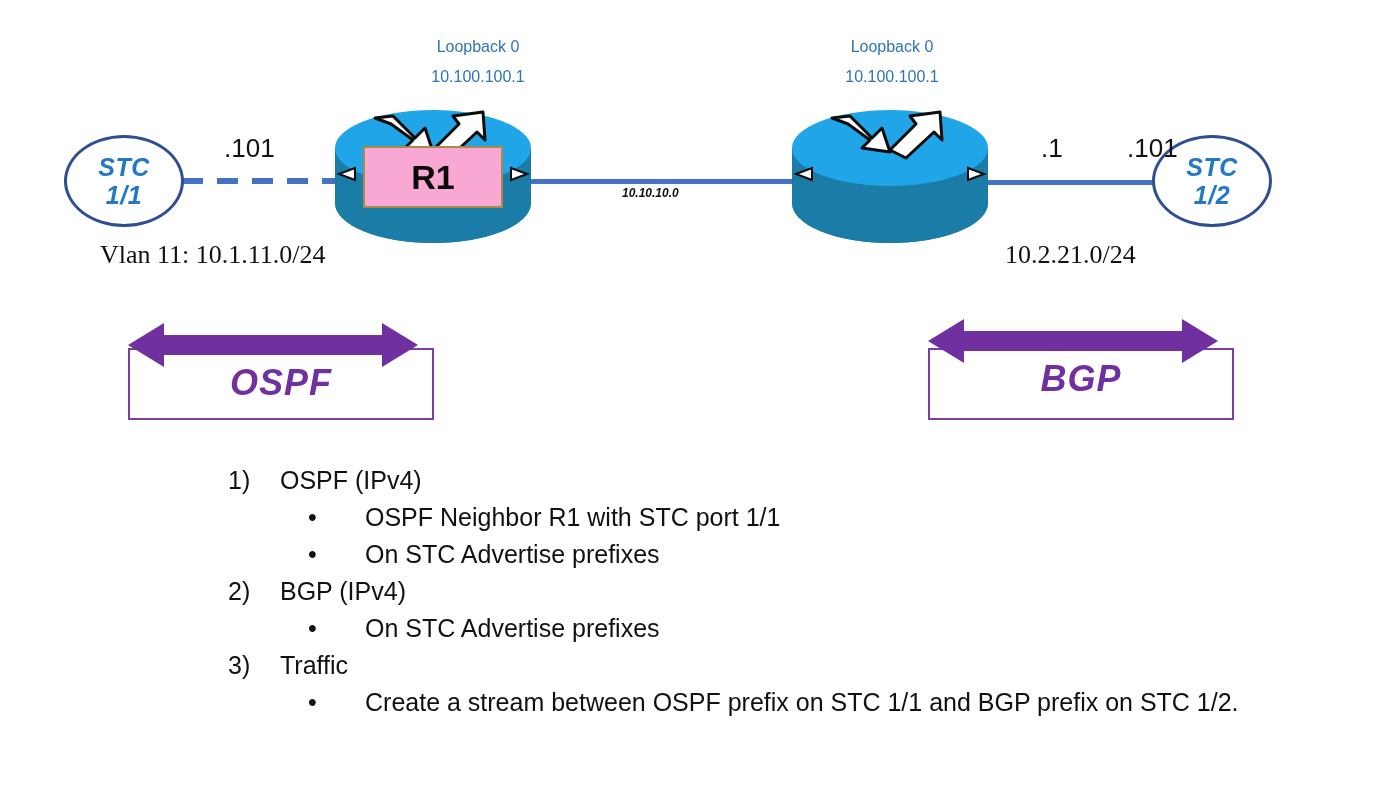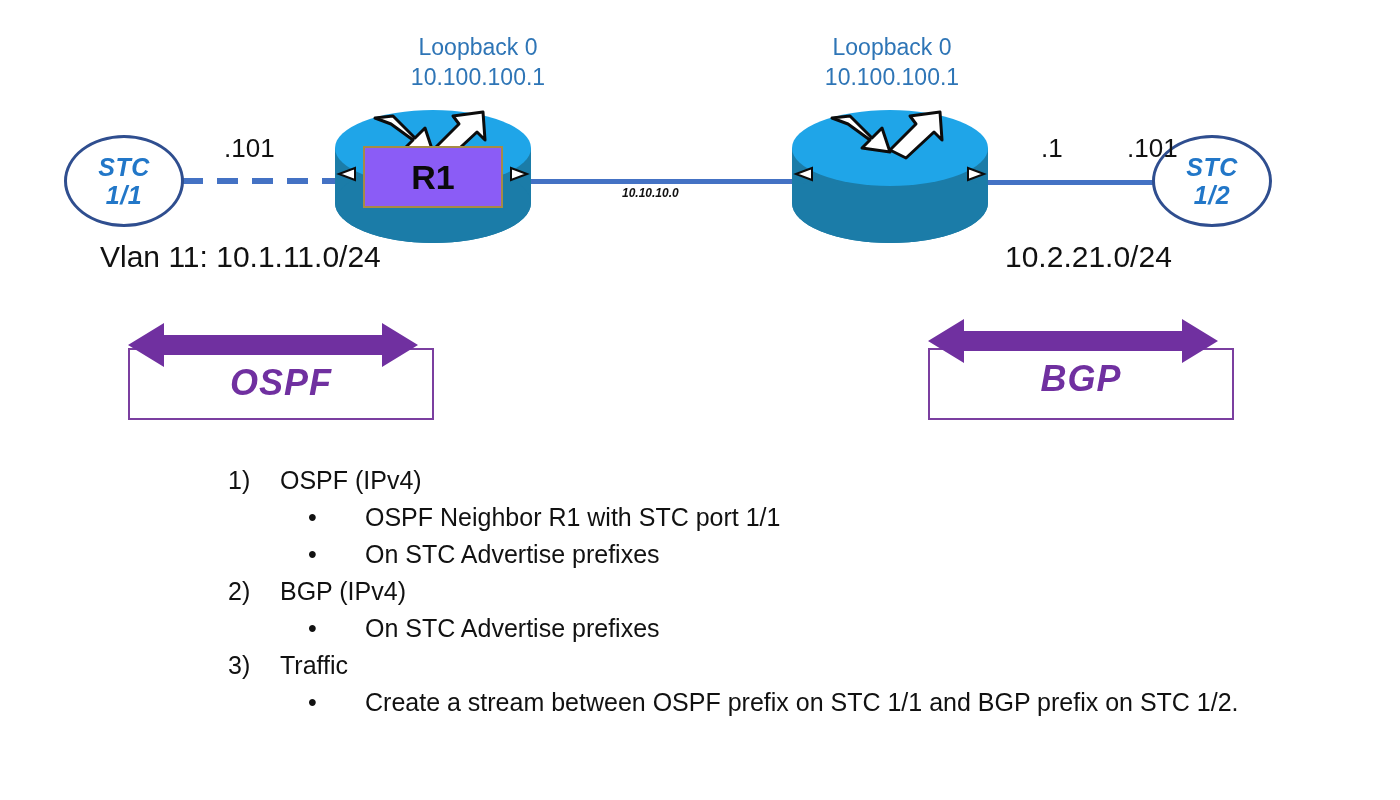--- a/index.html
+++ b/index.html
@@ -21,21 +21,21 @@
     left: 0; top: 0;
     width: 1400px;
     height: 800px;
   }
 
   
   .loopback {
     position: absolute;
     text-align: center;
     color: #2E75B6;
-    font-size: 23px;
+    font-size: 16px;
     line-height: 30px;
     white-space: nowrap;
     font-family: "Liberation Sans", sans-serif;
   }
 
   
   .stc-node {
     position: absolute;
     width: 120px;
     height: 92px;
@@ -63,21 +63,21 @@
     width: 200px;
     height: 135px;
   }
   .router svg { display: block; }
   .router-label {
     position: absolute;
     left: 30px;
     top: 38px;
     width: 140px;
     height: 62px;
-    background: #8b5cf6;
+    background: #f9a8d4;
     border: 2px solid #A68A46;
     box-sizing: border-box;
     display: flex;
     align-items: center;
     justify-content: center;
     font-size: 34px;
     font-weight: bold;
     color: #0a0a0a;
     font-family: "Liberation Sans", sans-serif;
   }
@@ -103,22 +103,23 @@
     position: absolute;
     color: #111111;
     font-size: 26px;
     white-space: nowrap;
     font-family: "Liberation Sans", sans-serif;
     margin-left: 38px;
   }
   .subnet-label {
     position: absolute;
     color: #111111;
-    font-size: 30px;
-    white-space: nowrap;
+    font-size: 26px;
+    white-space: nowrap;
+    font-family: Liberation Serif, serif;
   }
   .link-name {
     position: absolute;
     color: #111111;
     font-size: 12px;
     font-weight: bold;
     font-style: italic;
     white-space: nowrap;
   }
 

